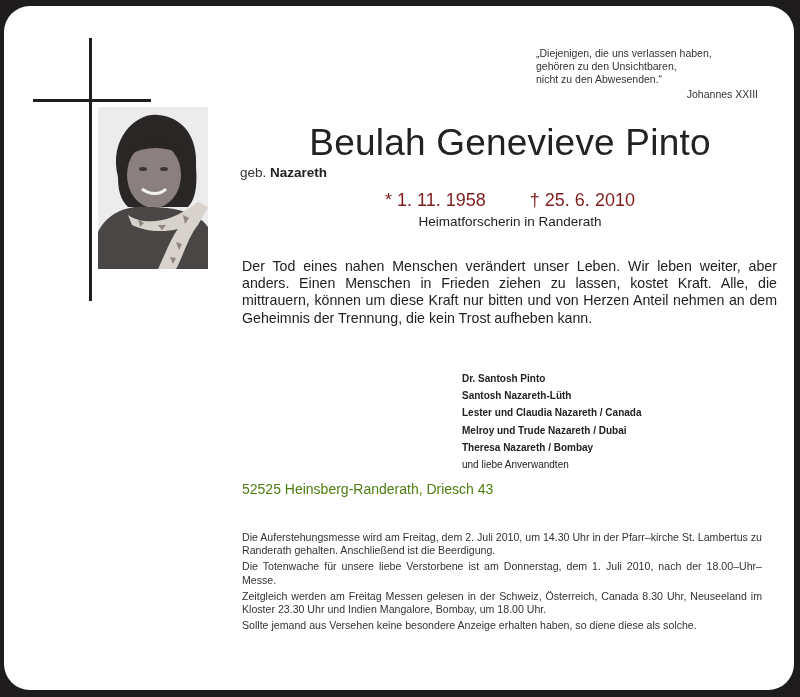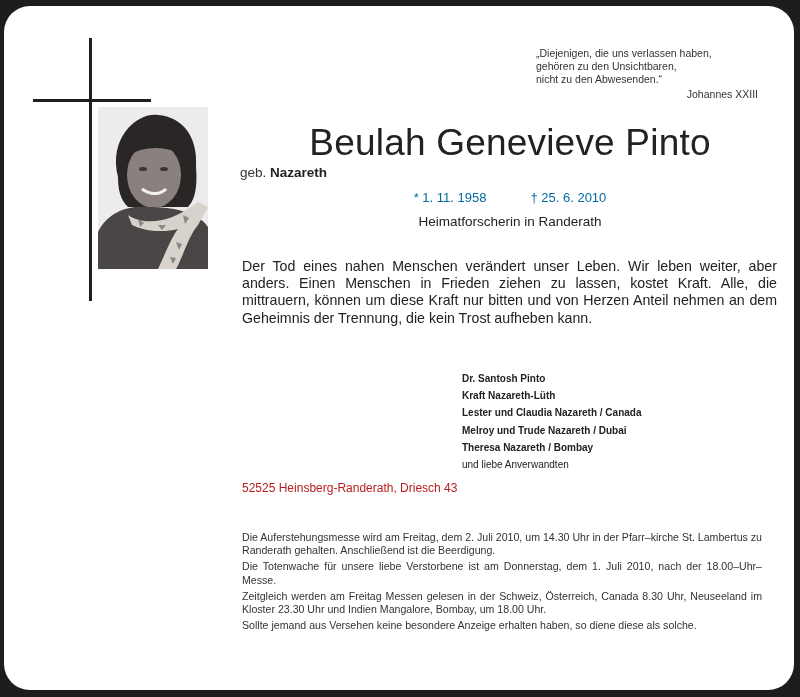--- a/index.html
+++ b/index.html
@@ -6,27 +6,27 @@
   body { width: 800px; height: 697px; background: #1e1c1c; position: relative; overflow: hidden; font-family: "Liberation Sans", sans-serif; color: #222; }
   .sheet { position: absolute; left: 4px; top: 6px; width: 790px; height: 684px; background: #fff; border-radius: 26px; }
   .cross-v { position: absolute; left: 85px; top: 32px; width: 3px; height: 263px; background: #1f1d1d; }
   .cross-h { position: absolute; left: 29px; top: 93px; width: 118px; height: 3px; background: #1f1d1d; }
   .photo { position: absolute; left: 94px; top: 101px; width: 110px; height: 162px; overflow: hidden; background: #e9e9e9; }
   .quote { position: absolute; left: 532px; top: 41px; width: 230px; font-size: 10.5px; line-height: 13px; color: #333; }
   .quote-author { position: absolute; right: 36px; top: 82px; font-size: 10.5px; color: #333; }
   .name { position: absolute; left: 236px; width: 540px; top: 116px; text-align: center; font-size: 37px; color: #222; letter-spacing: 0.2px; }
   .born { position: absolute; left: 236px; width: 540px; top: 159px; text-align: left; font-size: 13.5px; color: #333; }
   .born b { color: #222; }
-  .dates { position: absolute; left: 236px; width: 540px; top: 184px; text-align: center; font-size: 13px; color: #0369a1; }
+  .dates { position: absolute; left: 236px; width: 540px; top: 184px; text-align: center; font-size: 18px; color: #7f1d1d; }
   .dates span.gap { display: inline-block; width: 44px; }
   .title { position: absolute; left: 236px; width: 540px; top: 208px; text-align: center; font-size: 13.5px; font-weight: normal; color: #222; }
   .body-text { position: absolute; left: 238px; top: 252px; width: 535px; font-size: 14.2px; line-height: 17.2px; text-align: justify; color: #222; }
   .mourners { position: absolute; left: 458px; top: 364px; font-size: 10px; line-height: 17.2px; color: #222; }
   .mourners .b { font-weight: bold; }
-  .address { position: absolute; left: 238px; top: 475px; font-size: 12px; color: #b91c1c; }
+  .address { position: absolute; left: 238px; top: 475px; font-size: 14px; color: #4d7c0f; }
   .notes { position: absolute; left: 238px; top: 525px; width: 520px; font-size: 10.6px; line-height: 13.2px; color: #333; text-align: justify; }
   .notes p { margin: 0 0 3px 0; }
 </style>
 </head>
 <body>
 
 <div class="sheet">
 
   <div>
     <div class="cross-v"></div>
@@ -62,21 +62,21 @@
   </div>
   <div class="dates">
     <span>* 1. 11. 1958</span><span class="gap"></span><span>† 25. 6. 2010</span>
   </div>
   <div class="title">Heimatforscherin in Randerath</div>
 
   <div class="body-text">Der Tod eines nahen Menschen verändert unser Leben. Wir leben weiter, aber anders. Einen Menschen in Frieden ziehen zu lassen, kostet Kraft. Alle, die mittrauern, können um diese Kraft nur bitten und von Herzen Anteil nehmen an dem Geheimnis der Trennung, die kein Trost aufheben kann.</div>
 
   <div class="mourners">
     <div class="b">Dr. Santosh Pinto</div>
-    <div class="b">Kraft Nazareth-Lüth</div>
+    <div class="b">Santosh Nazareth-Lüth</div>
     <div class="b">Lester und Claudia Nazareth / Canada</div>
     <div class="b">Melroy und Trude Nazareth / Dubai</div>
     <div class="b">Theresa Nazareth / Bombay</div>
     <div>und liebe Anverwandten</div>
   </div>
 
   <div class="address">52525 Heinsberg-Randerath, Driesch 43</div>
 
   <div class="notes">
     <p>Die Auferstehungsmesse wird am Freitag, dem 2. Juli 2010, um 14.30 Uhr in der Pfarr–kirche St. Lambertus zu Randerath gehalten. Anschließend ist die Beerdigung.</p>

